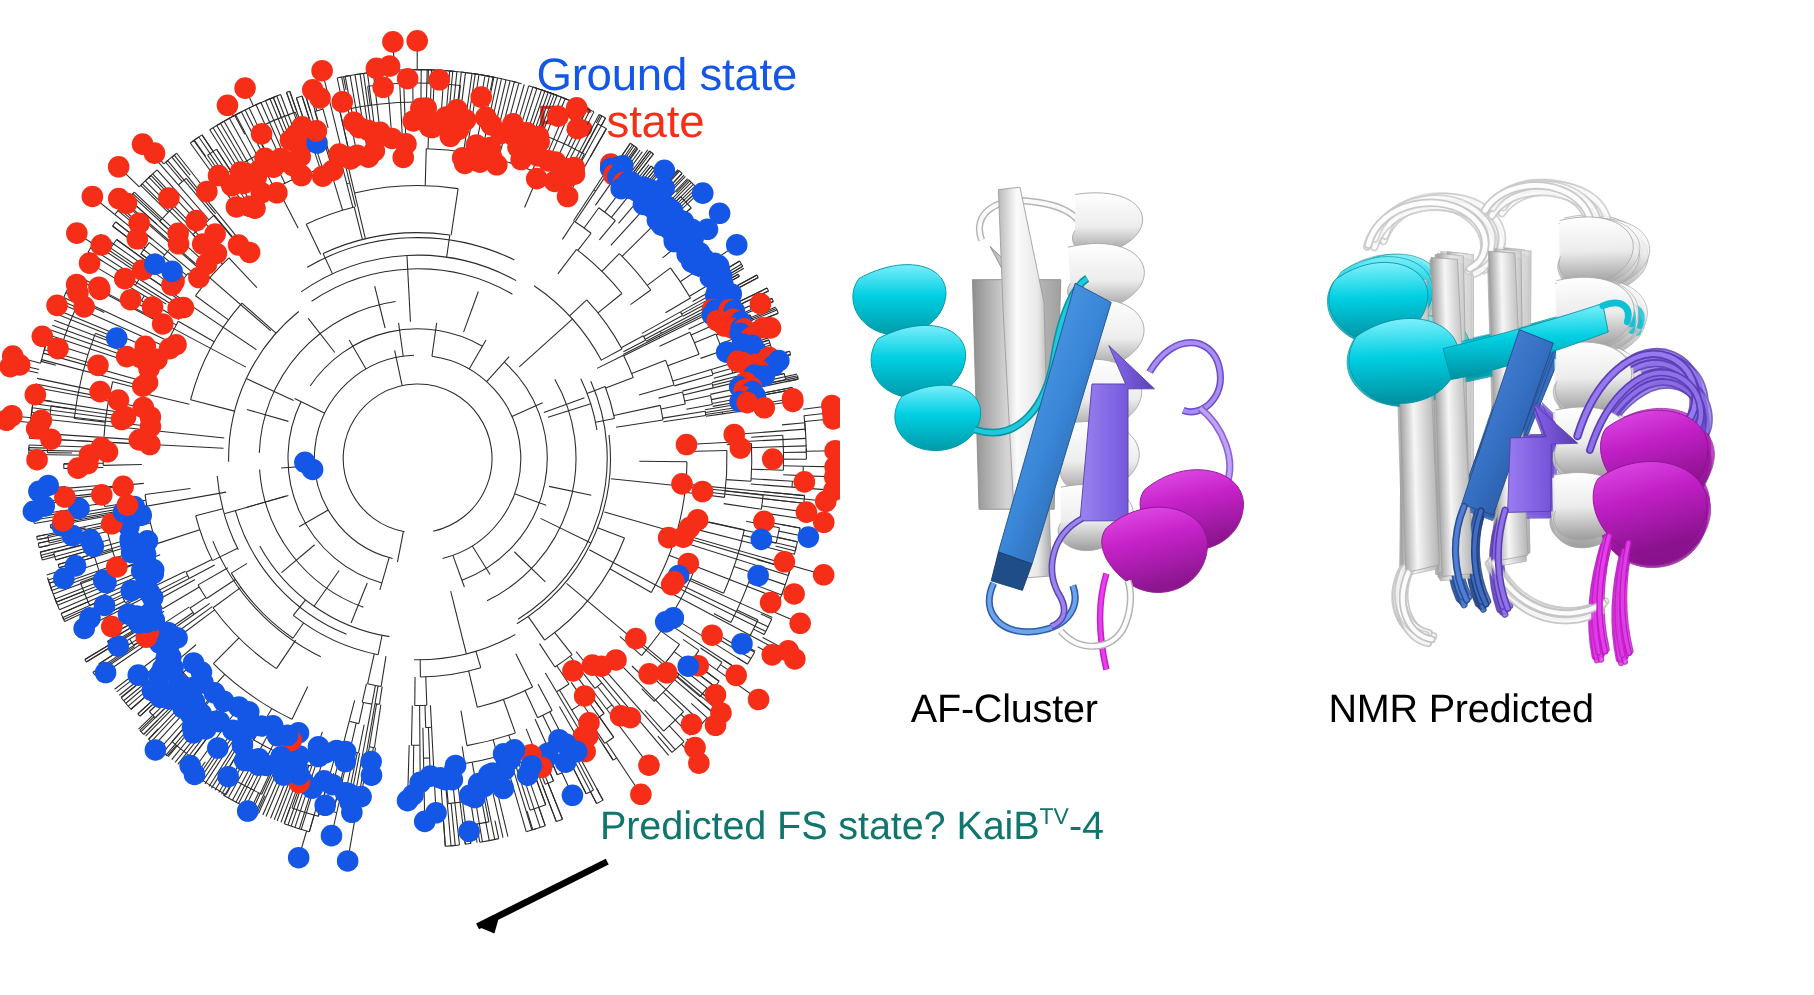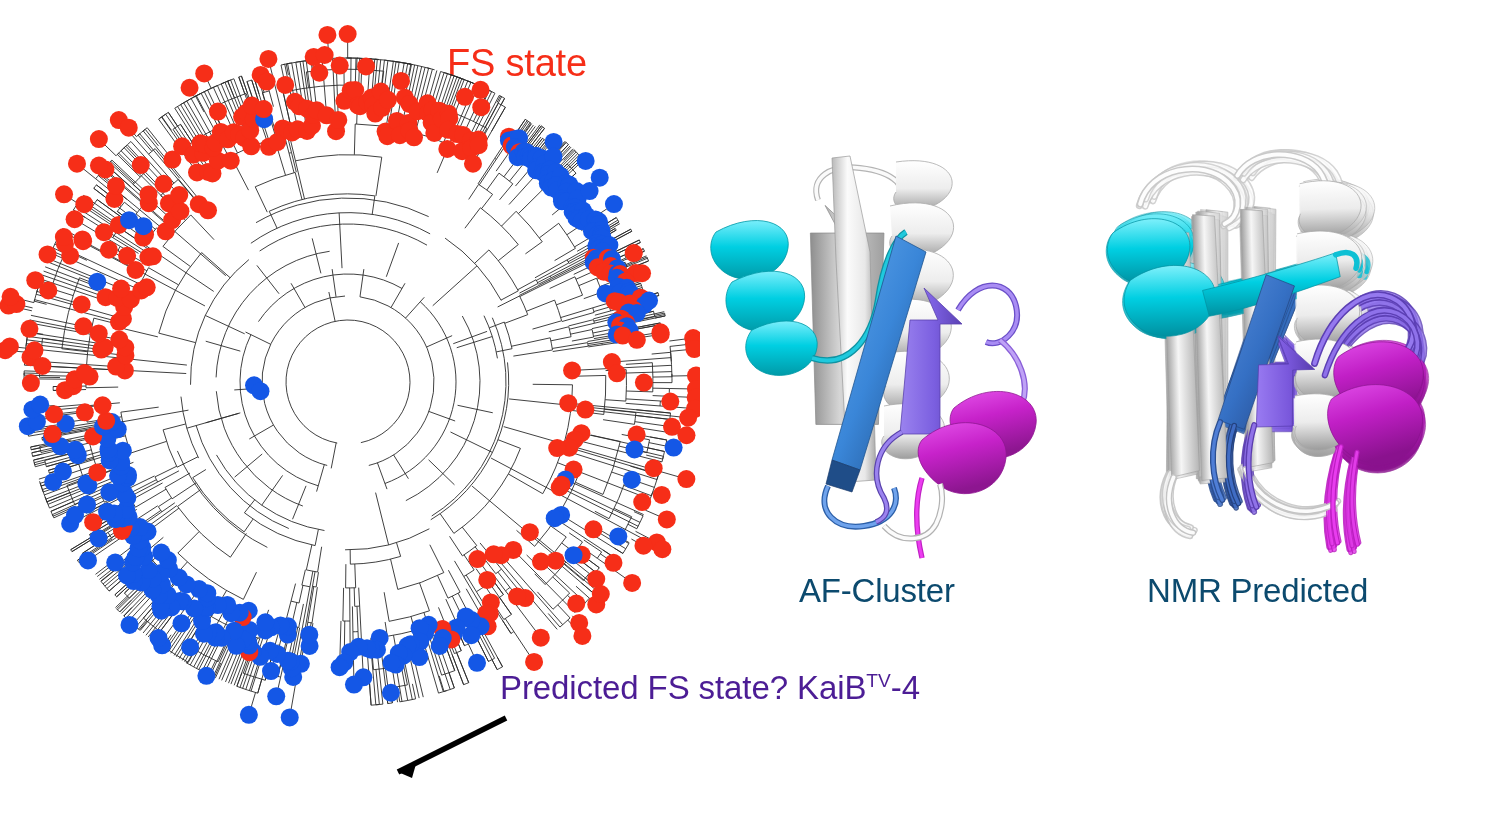--- a/index.html
+++ b/index.html
@@ -46,21 +46,21 @@
     height: 829px;
   }
   #tree-svg { display: block; }
 
   
   #annotation-label {
     position: absolute;
     left: 500px;
     top: 669px;
     font-size: 33px;
-    color: #4c1d95;
+    color: #0f766e;
     white-space: nowrap;
     letter-spacing: -0.1px;
   }
   #annotation-label sup {
     font-size: 0.58em;
     vertical-align: super;
     letter-spacing: 0;
   }
 
   
@@ -72,34 +72,34 @@
   }
   #struct-nmr {
     left: 1095px;
     top: 140px;
     width: 400px;
     height: 430px;
   }
   .struct-caption {
     position: absolute;
     font-size: 33px;
-    color: #0c4a6e;
+    color: #000000;
     white-space: nowrap;
     letter-spacing: -0.2px;
-    margin-left: 40px;
   }
   #caption-af { left: 759px; top: 572px; }
   #caption-nmr { left: 1107px; top: 572px; }
 </style>
 </head>
 <body>
 
 <div id="figure">
 
   <div id="legend">
+    <div class="legend-line" id="legend-ground">Ground state</div>
     <div class="legend-line" id="legend-fs">FS state</div>
   </div>
 
   <div class="panel" id="tree-panel">
     <svg id="tree-svg" width="700" height="829" viewBox="0 0 700 829">
       <g id="tree-branches" fill="none" stroke="#2b2b2b" stroke-width="0.9" stroke-linecap="butt">
           <path d="M 337.23 443.06 A 62 62 0 1 1 360.89 442.65"></path>
           <line x1="336.17" y1="442.86" x2="331.21" y2="468.38"></line>
           <line x1="335.11" y1="321.35" x2="328.87" y2="292.01"></line>
           <path d="M 327.19 465.45 A 86 86 0 0 1 345.00 296.05"></path>

